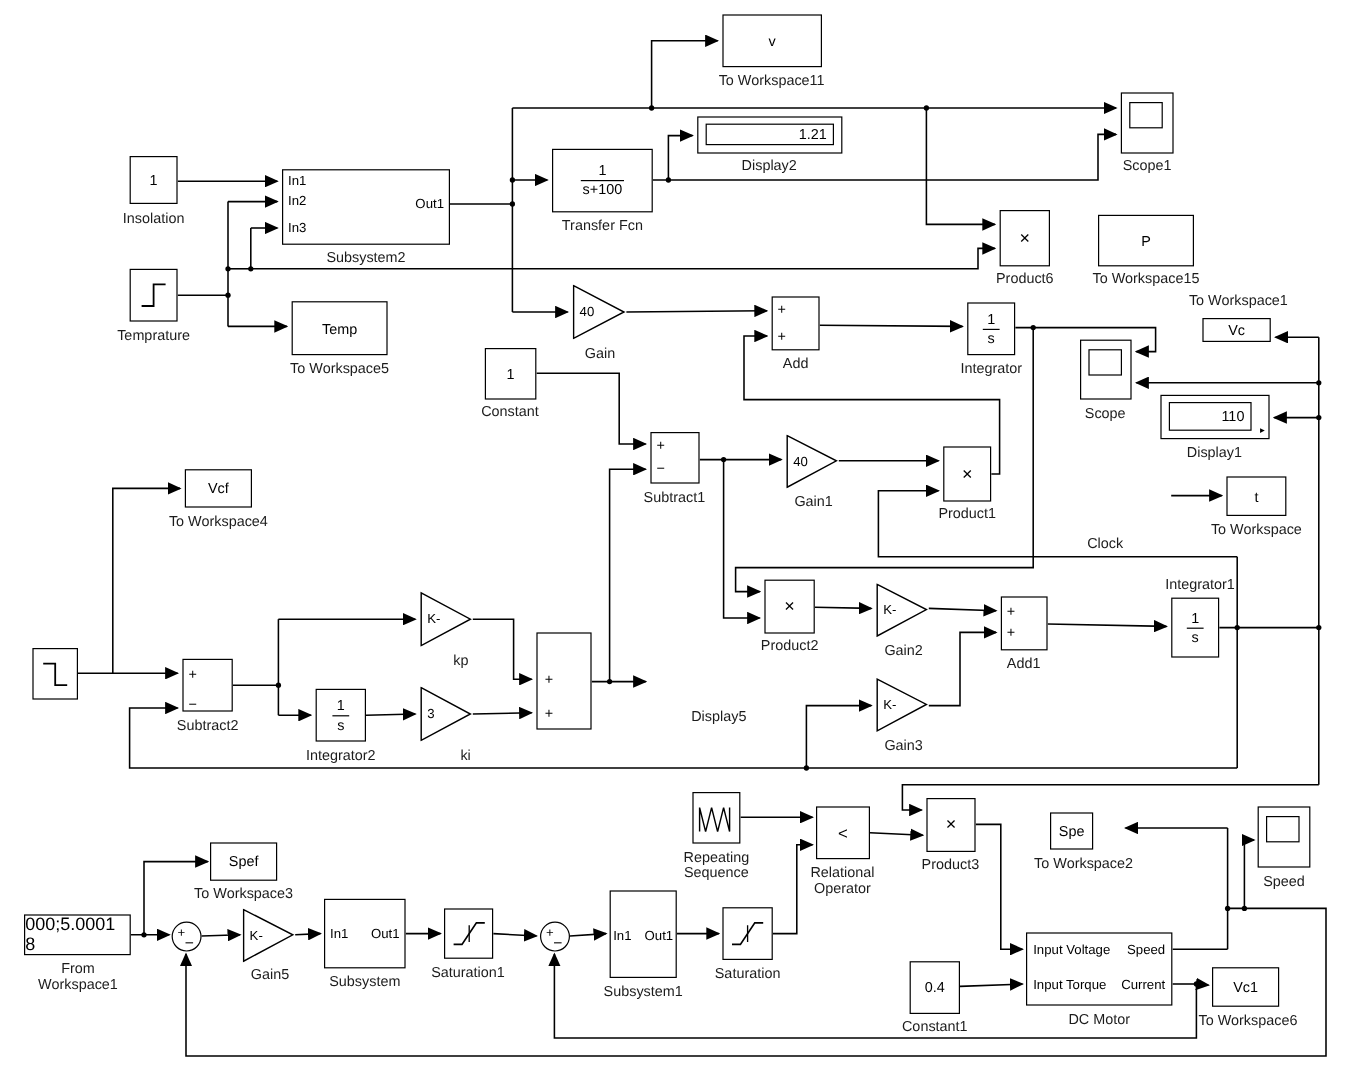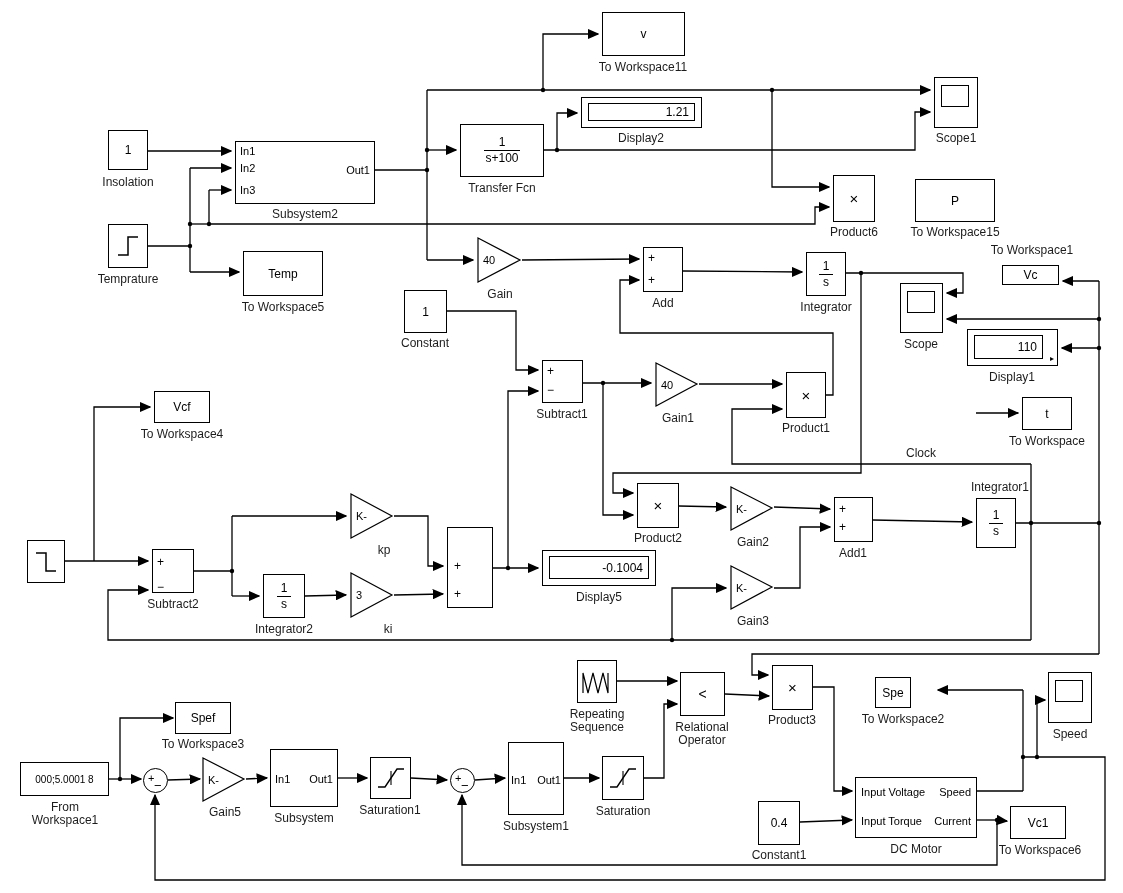--- a/index.html
+++ b/index.html
@@ -336,23 +336,20 @@
   <div class="lbl" style="left:793px;top:547px">Add1</div>
 
   <div class="lbl" style="left:940px;top:481px">Integrator1</div>
   <div class="blk" style="left:976px;top:498px;width:40px;height:50px">
     <div class="frac">
       <span class="num">1</span>
       <span>s</span>
     </div>
   </div>
 
-  <div class="disp" style="left:542px;top:550px;width:114px;height:36px">
-    <div class="dval full">-0.1004</div>
-  </div>
   <div class="lbl" style="left:539px;top:591px">Display5</div>
 
   <div class="tri" style="left:730px;top:565px">
     <svg width="44" height="45" class="icon-svg">
         <polygon points="1,1 42,22 1,44" fill="#fff" stroke="#000" stroke-width="1.2"></polygon>
       </svg>
     <span class="tv">K-</span>
   </div>
   <div class="lbl" style="left:693px;top:615px">Gain3</div>
 
@@ -382,21 +379,21 @@
   <div class="blk" style="left:875px;top:677px;width:36px;height:31px">
     <span>Spe</span>
   </div>
   <div class="lbl" style="left:843px;top:713px">To Workspace2</div>
 
   <div class="blk" style="left:1048px;top:672px;width:44px;height:51px">
     <div class="scr"></div>
   </div>
   <div class="lbl" style="left:1010px;top:728px">Speed</div>
 
-  <div class="blk" style="left:20px;top:762px;width:89px;height:34px;font-size:10px">
+  <div class="blk" style="left:20px;top:762px;width:89px;height:34px;font-size:15px">
     <span>000;5.0001 8</span>
   </div>
   <div class="lbl lbl2" style="left:5px;top:801px">
     <div>From</div>
     <div>Workspace1</div>
   </div>
 
   <div class="sumc" style="left:143px;top:768px">
     <span style="left:4px;top:4px">+</span>
     <span style="left:10px;top:11px;font-size:13px">−</span>

